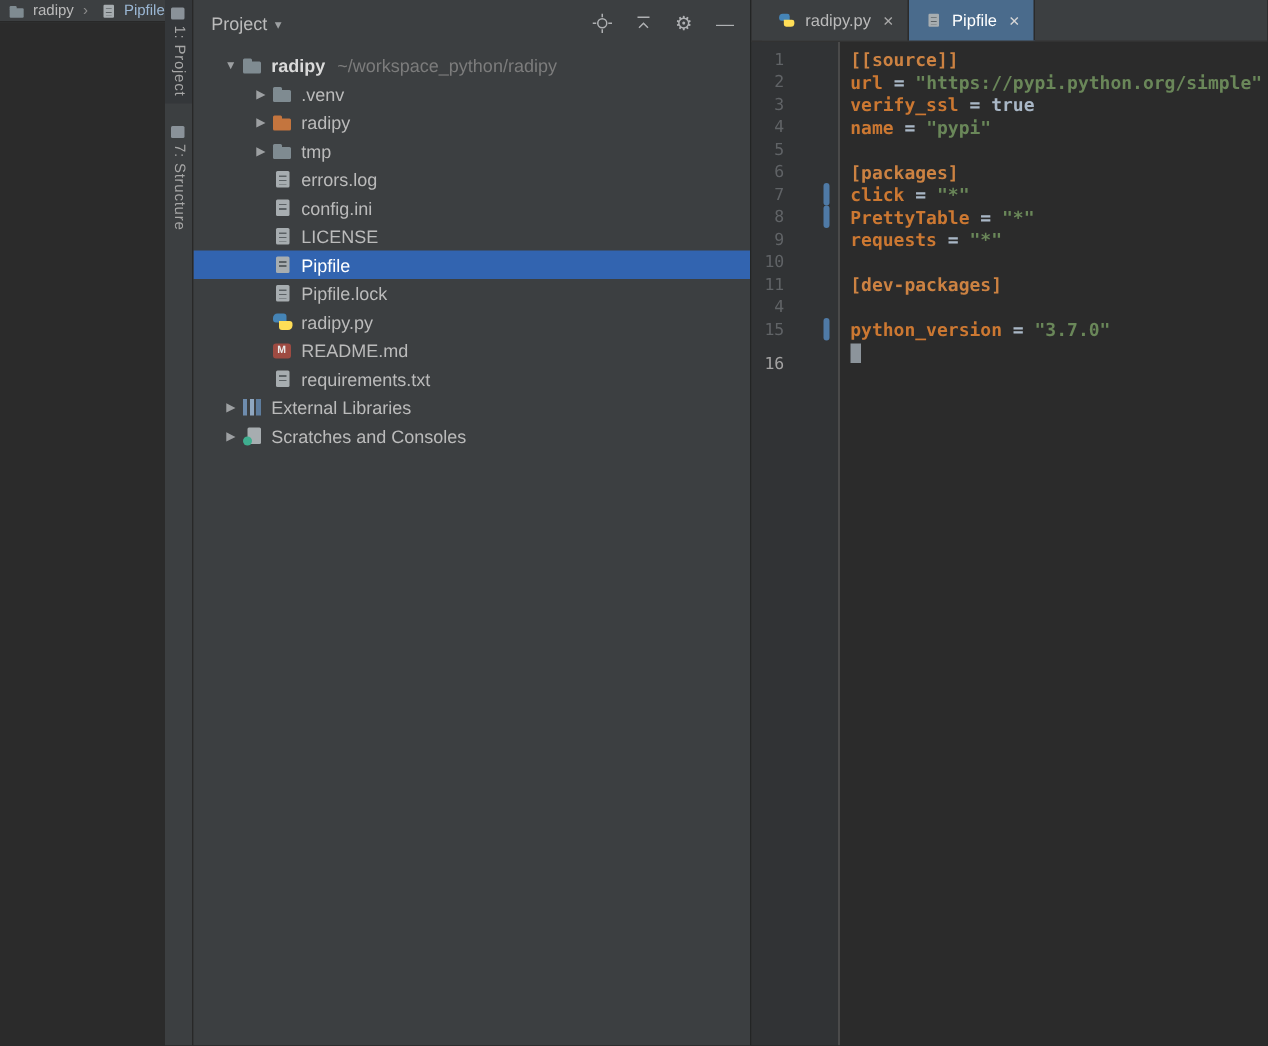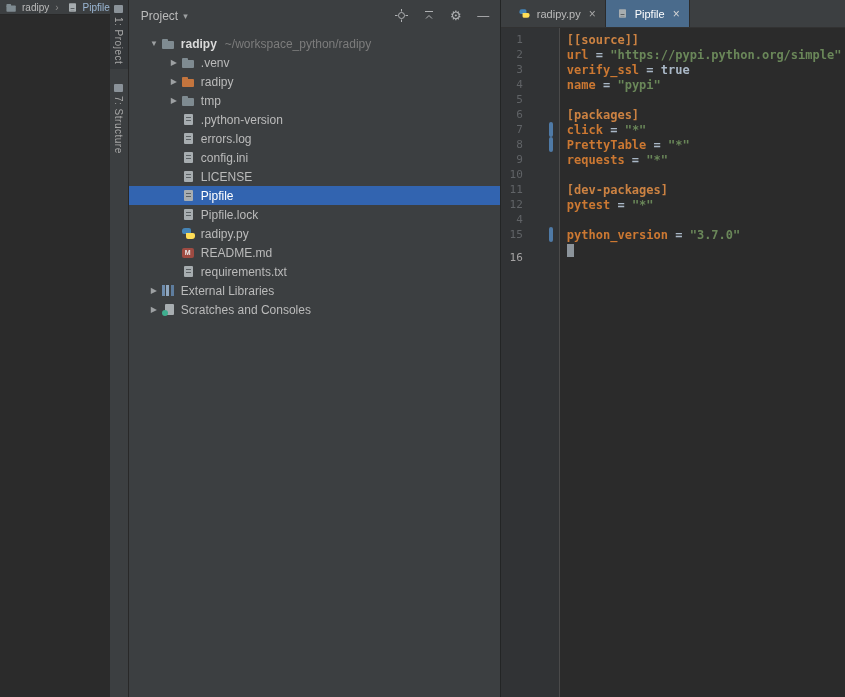--- a/index.html
+++ b/index.html
@@ -163,25 +163,20 @@
           <span class="tlabel">radipy</span>
         </div>
         <div class="trow lvl1">
           <span class="arrow">▶</span>
           <span class="icn icn-folder"></span>
           <span class="tlabel">tmp</span>
         </div>
         <div class="trow lvl1">
           <span class="arrow"></span>
           <span class="icn icn-file"></span>
-          <span class="tlabel">.python-version</span>
-        </div>
-        <div class="trow lvl1">
-          <span class="arrow"></span>
-          <span class="icn icn-file"></span>
           <span class="tlabel">errors.log</span>
         </div>
         <div class="trow lvl1">
           <span class="arrow"></span>
           <span class="icn icn-file"></span>
           <span class="tlabel">config.ini</span>
         </div>
         <div class="trow lvl1">
           <span class="arrow"></span>
           <span class="icn icn-file"></span>
@@ -289,25 +284,20 @@
           <span class="lnum">10</span>
             <span class="mslot"></span>
           <span class="ctext"></span>
         </div>
         <div class="cline">
           <span class="lnum">11</span>
             <span class="mslot"></span>
           <span class="ctext"><span class="tk-sec">[dev-packages]</span></span>
         </div>
         <div class="cline">
-          <span class="lnum">12</span>
-            <span class="mslot"></span>
-          <span class="ctext"><span class="tk-key">pytest</span><span class="tk-pln"> = </span><span class="tk-str">"*"</span></span>
-        </div>
-        <div class="cline">
           <span class="lnum">4</span>
             <span class="mslot"></span>
           <span class="ctext"></span>
         </div>
         <div class="cline changed">
           <span class="lnum">15</span>
             <span class="mslot"></span>
           <span class="ctext"><span class="tk-key">python_version</span><span class="tk-pln"> = </span><span class="tk-str">"3.7.0"</span></span>
         </div>
         <div class="cline cur">

